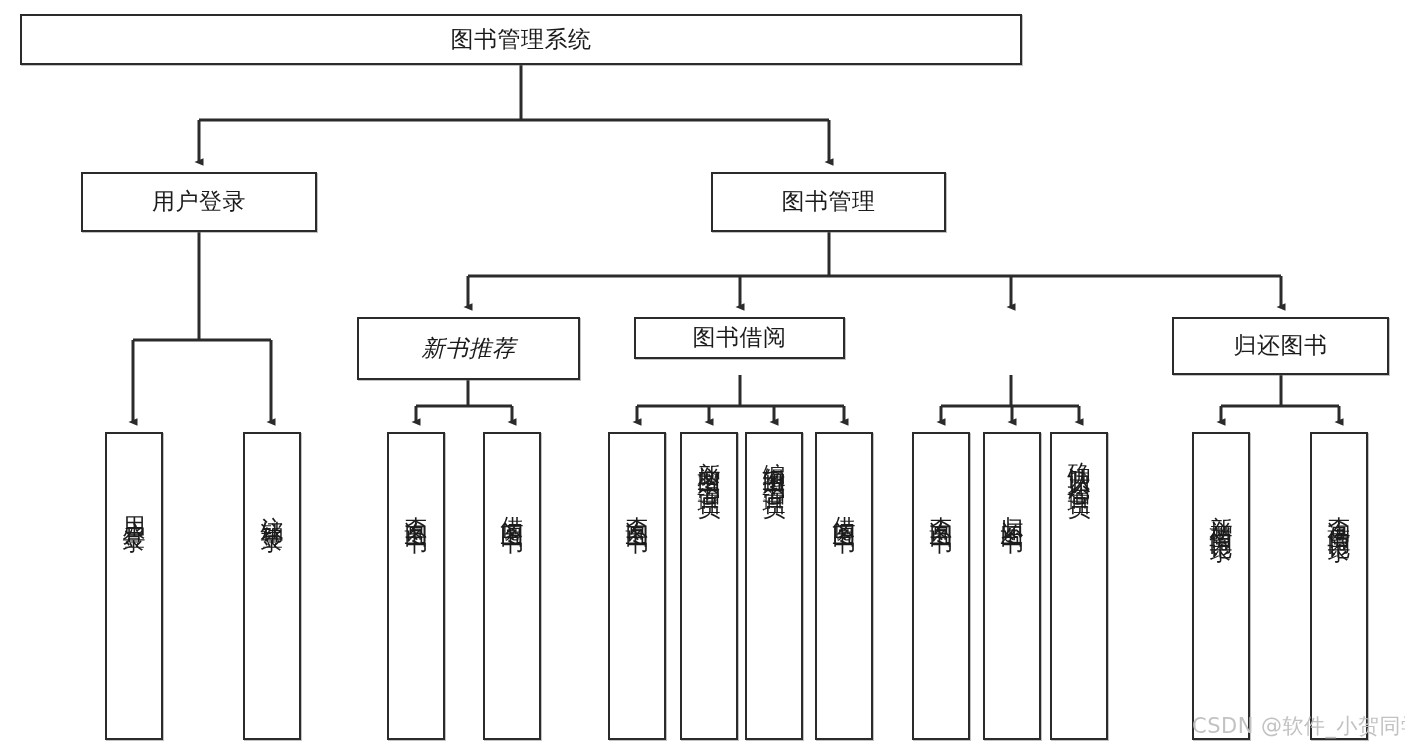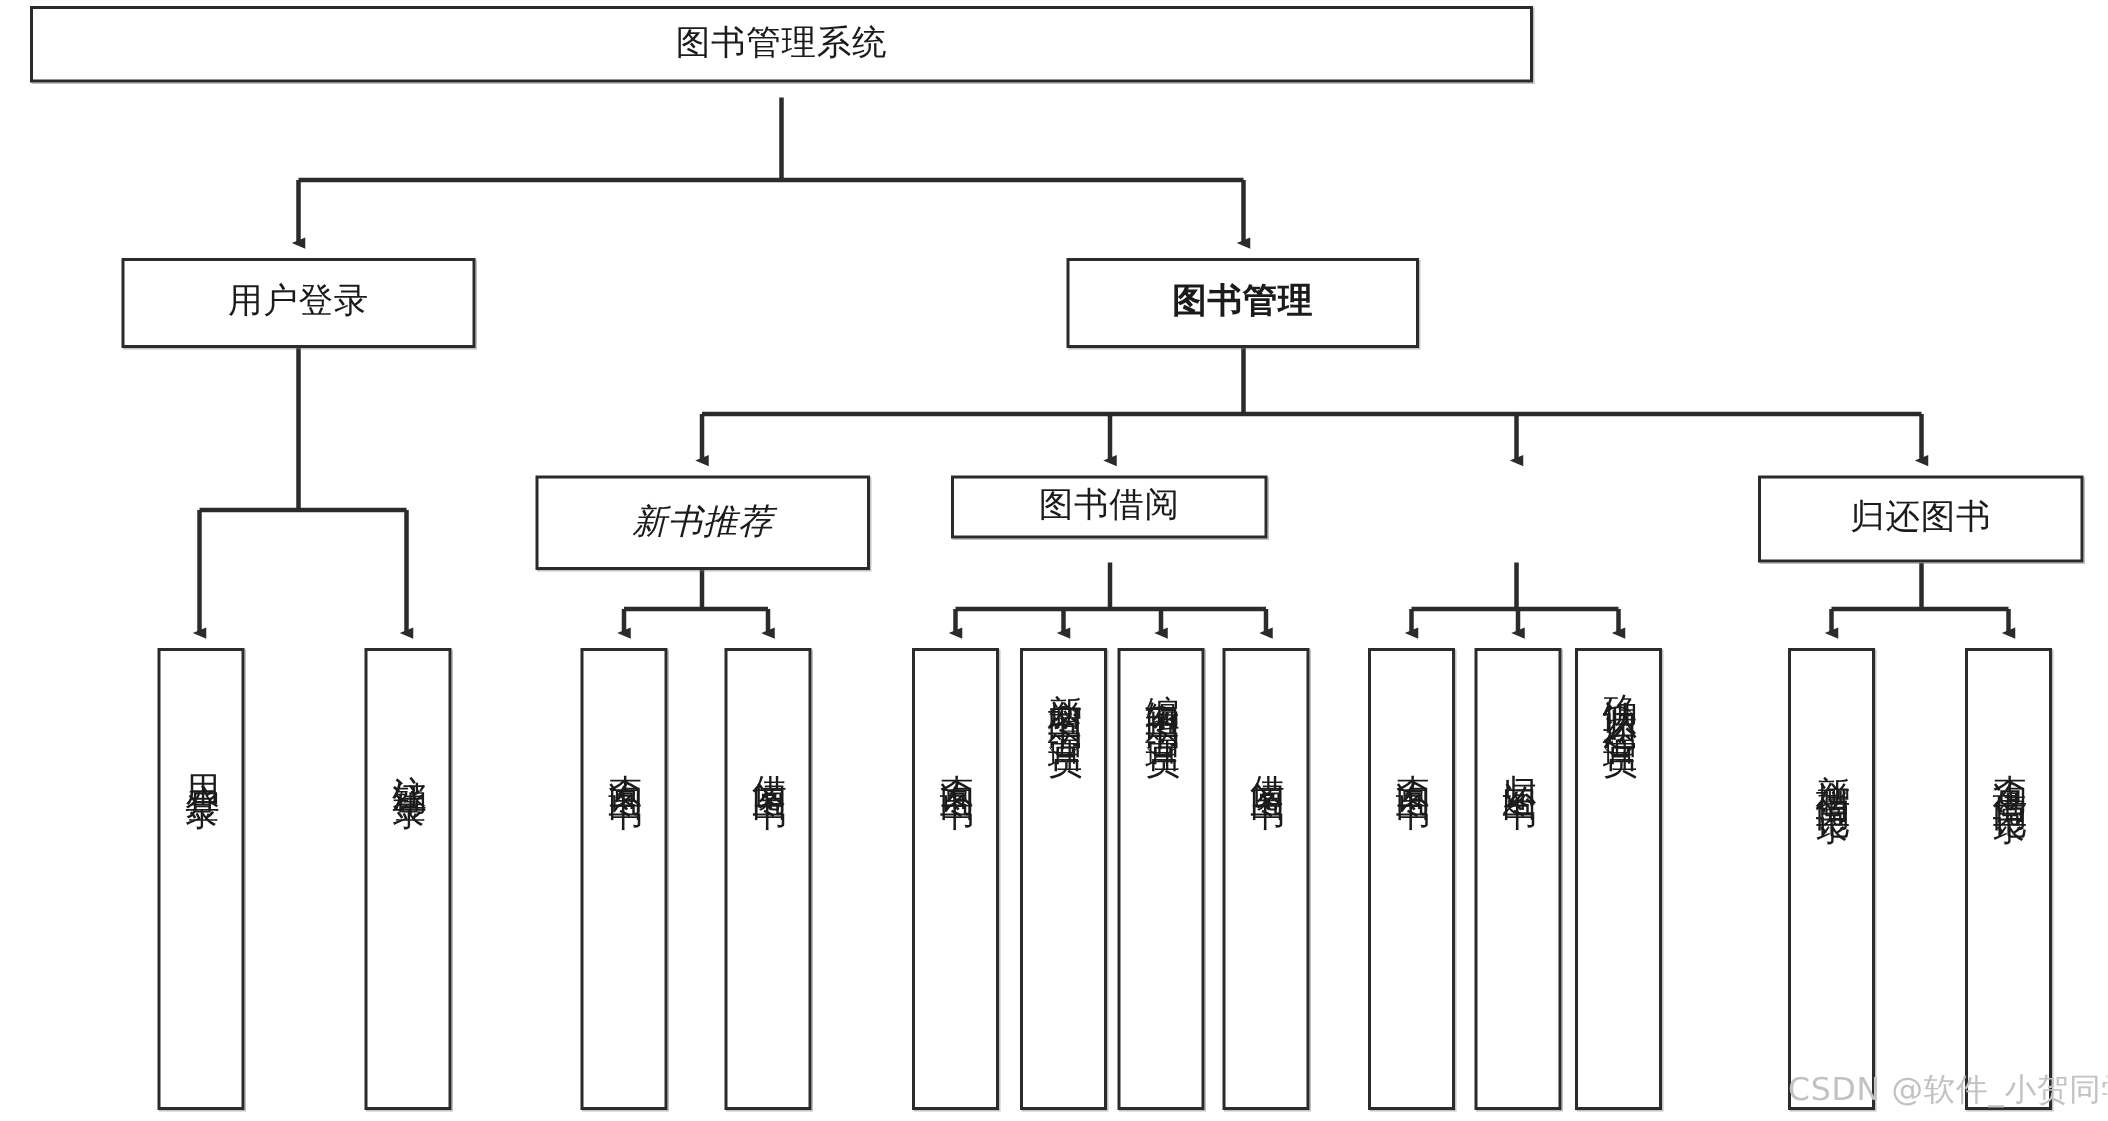--- a/index.html
+++ b/index.html
@@ -118,28 +118,28 @@
       <path d="M1012,406 L1012,422" marker-end="url(#arrow)"></path>
       <path d="M1079,406 L1079,422" marker-end="url(#arrow)"></path>
 
       <path d="M1281,375 L1281,406"></path>
       <path d="M1221,406 L1339,406"></path>
       <path d="M1221,406 L1221,422" marker-end="url(#arrow)"></path>
       <path d="M1339,406 L1339,422" marker-end="url(#arrow)"></path>
     </g>
   </svg>
 
-  <div class="node horiz" style="left:20px; top:4px; width:1002px; height:51px;">
+  <div class="node horiz" style="left:20px; top:14px; width:1002px; height:51px;">
     <span class="lbl">图书管理系统</span>
   </div>
 
   <div class="node horiz" style="left:81px; top:172px; width:236px; height:60px;">
     <span class="lbl">用户登录</span>
   </div>
-  <div class="node horiz" style="left:711px; top:172px; width:235px; height:60px;font-weight:bold;">
+  <div class="node horiz" style="left:711px; top:172px; width:235px; height:60px;">
     <span class="lbl">图书管理</span>
   </div>
 
   <div class="node horiz" style="left:357px; top:317px; width:223px; height:63px;font-style:italic;">
     <span class="lbl">新书推荐</span>
   </div>
   <div class="node horiz" style="left:634px; top:317px; width:211px; height:42px;text-align:center;">
     <span class="lbl">图书借阅</span>
   </div>
   <div class="node horiz" style="left:1172px; top:317px; width:217px; height:58px;">

